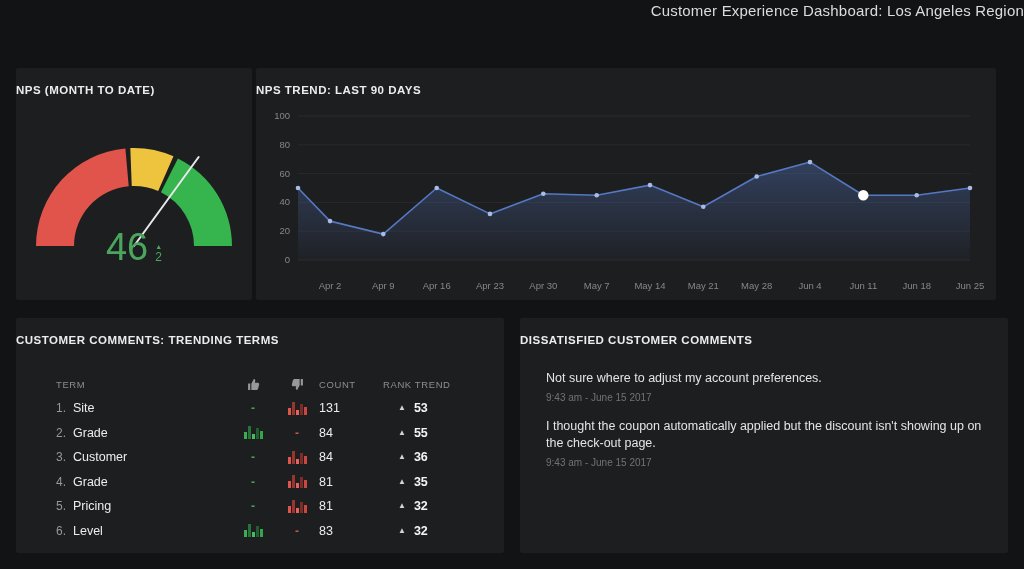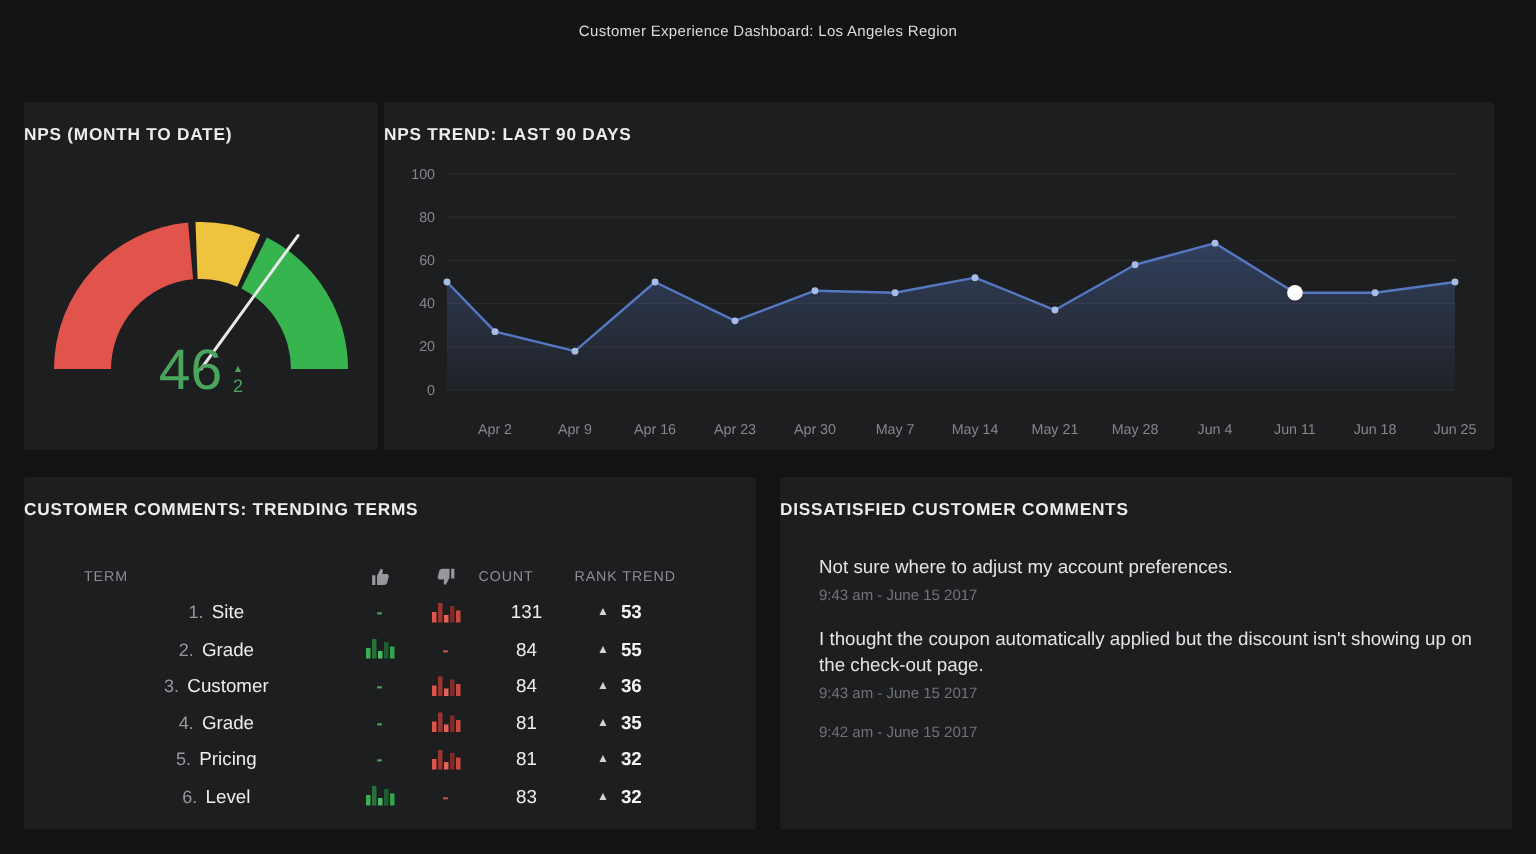--- a/index.html
+++ b/index.html
@@ -4,22 +4,22 @@
 <style>
   * { box-sizing: border-box; margin: 0; padding: 0; }
   html, body {
     width: 1024px; height: 569px;
     background: #121315;
     font-family: "Liberation Sans", sans-serif;
     overflow: hidden;
   }
   .page { position: relative; width: 1024px; height: 569px; }
   .page-title {
-    position: absolute; top: 16px; left: 0; width: 100%;
-    text-align: center; color: #dbdcde; font-size: 10px; font-weight: 400;
+    position: absolute; top: 2px; left: 0; width: 100%;
+    text-align: right; color: #dbdcde; font-size: 15px; font-weight: 400;
     letter-spacing: 0.2px;
   }
   .panel {
     position: absolute; background: #1d1e20; border-radius: 2px;
   }
   .panel-title {
     position: relative; z-index: 2;
     text-align: left; color: #ededee; font-size: 11.5px; font-weight: bold;
     letter-spacing: 0.5px; padding-top: 16px;
   }
@@ -44,21 +44,21 @@
   svg text { font-family: "Liberation Sans", sans-serif; }
 
   
   .table { margin-top: 26px; padding: 0 20px 0 40px; }
   .thead, .trow {
     display: grid;
     grid-template-columns: 175px 44px 44px 64px 1fr;
     align-items: center;
   }
   .thead { height: 24px; color: #8b8d90; font-size: 9.5px; letter-spacing: 0.6px; }
-  .trow  { height: 24.5px; font-size: 12.5px; color: #e9eaeb; text-align: center; }
+  .trow  { height: 24.5px; font-size: 12.5px; color: #e9eaeb; }
   .cell.icon-h { display: flex; align-items: center; justify-content: center; }
   .rnum { display: inline-block; min-width: 13px; color: #96989b; margin-right: 4px; font-size: 12px; }
   .tname { color: #eceded; }
   .cell.mid { display: flex; justify-content: center; align-items: center; }
   .bars { display: inline-flex; align-items: flex-end; gap: 1px; height: 13px; }
   .bars i { width: 3px; display: block; }
   .dash { font-weight: bold; font-size: 12px; }
   .dash.up   { color: #4ba05a; }
   .dash.down { color: #c6554c; }
   .cell.count { color: #eceded; }
@@ -299,18 +299,17 @@
     <div id="comments-list" class="comments">
         <div class="comment">
           <div class="ctext">Not sure where to adjust my account preferences.</div>
           <div class="ctime">9:43 am - June 15 2017</div>
         </div>
         <div class="comment">
           <div class="ctext">I thought the coupon automatically applied but the discount isn't showing up on the check-out page.</div>
           <div class="ctime">9:43 am - June 15 2017</div>
         </div>
         <div class="comment">
-          <div class="ctime">9:42 am - June 15 2017</div>
         </div>
       </div>
   </section>
 
 </div>
 
 </body></html>

